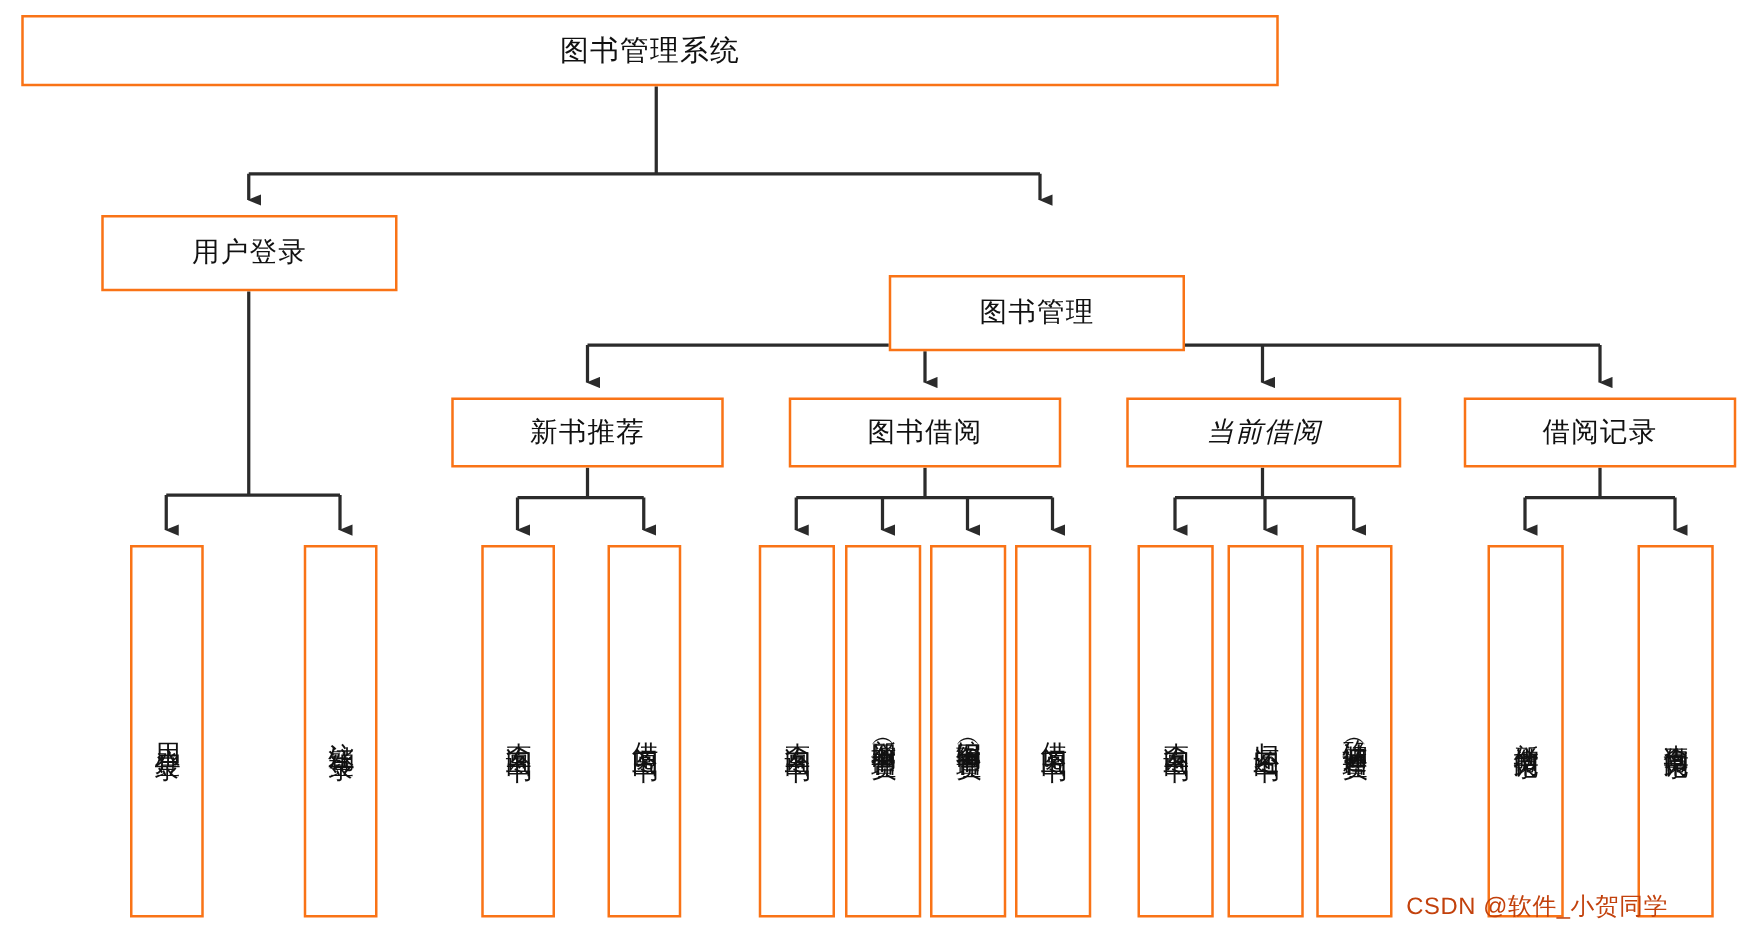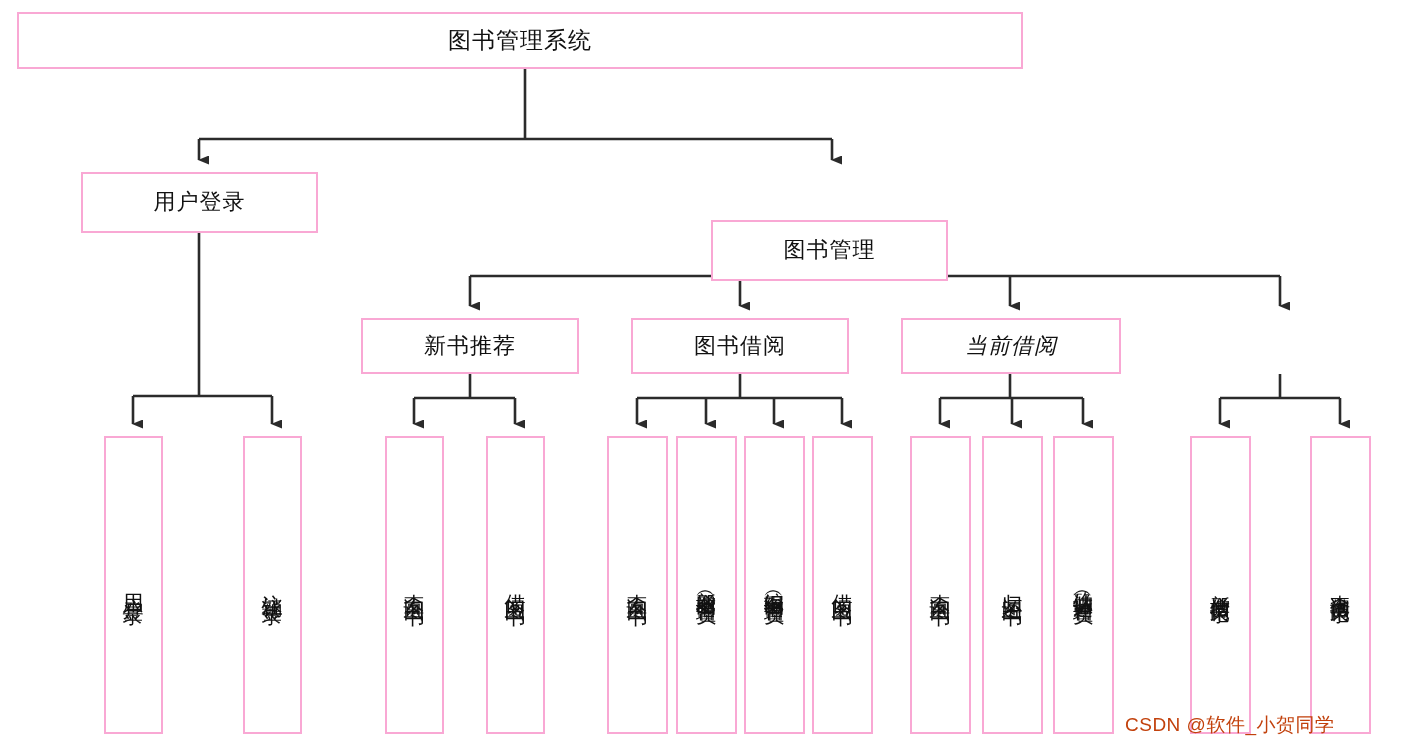--- a/index.html
+++ b/index.html
@@ -22,21 +22,21 @@
     left: 0;
     top: 0;
     width: 1405px;
     height: 747px;
     pointer-events: none;
   }
   .node {
     position: absolute;
     box-sizing: border-box;
     background: #ffffff;
-    border: 2px solid #f9a8d4;
+    border: 2px solid #f97316;
     display: flex;
     align-items: center;
     justify-content: center;
     color: #111111;
   }
   .node .label {
     text-align: center;
     line-height: 1.12;
     white-space: nowrap;
   }
@@ -154,20 +154,23 @@
 
   <div class="node horiz" style="left: 631px; top: 318px; width: 218px; height: 56px;">
     <span class="label">图书借阅</span>
   </div>
   <div class="node horiz" style="left: 361px; top: 318px; width: 218px; height: 56px;">
     <span class="label">新书推荐</span>
   </div>
   <div class="node horiz" style="left: 901px; top: 318px; width: 220px; height: 56px; font-style: italic;">
     <span class="label">当前借阅</span>
   </div>
+  <div class="node horiz" style="left: 1171px; top: 318px; width: 218px; height: 56px;">
+    <span class="label">借阅记录</span>
+  </div>
 
   <div class="node vert" style="left: 104px; top: 436px; width: 59px; height: 298px;">
     <span class="label">用户登录</span>
   </div>
   <div class="node vert" style="left: 243px; top: 436px; width: 59px; height: 298px;">
     <span class="label">注销登录</span>
   </div>
   <div class="node vert" style="left: 385px; top: 436px; width: 59px; height: 298px;">
     <span class="label">查询图书</span>
   </div>

